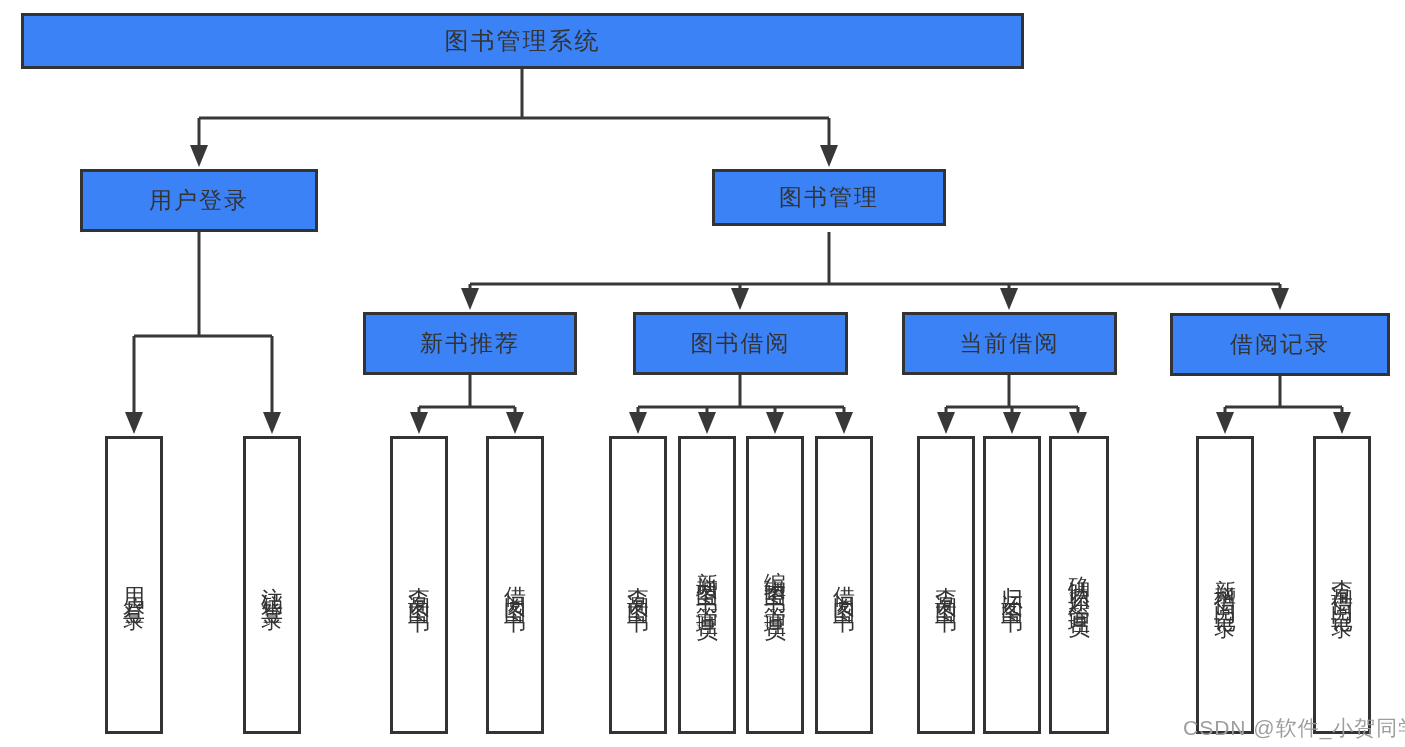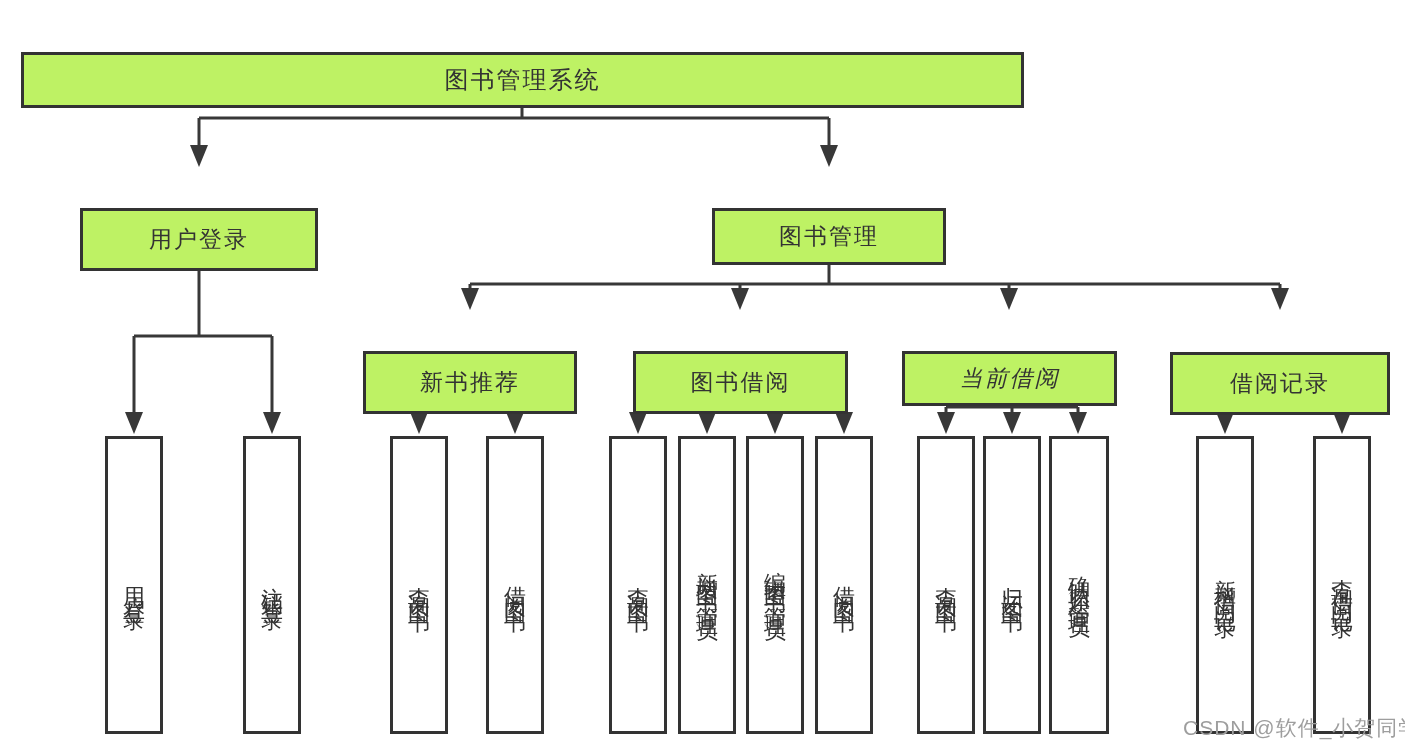--- a/index.html
+++ b/index.html
@@ -7,23 +7,23 @@
     position:relative;
     width:1405px;height:747px;
     background:#ffffff;
     font-family:"Liberation Sans","DejaVu Sans",sans-serif;
     color:#333333;
     overflow:hidden;
   }
   #connectors{position:absolute;left:0;top:0;z-index:1;}
   .hbox{
     position:absolute;box-sizing:border-box;
-    border:3px solid #333333;background:#bef264;
+    border:3px solid #333333;background:#3b82f6;
     display:flex;align-items:center;justify-content:center;
-    font-size:23px;letter-spacing:2px;z-index:2;margin-top:39px;
+    font-size:23px;letter-spacing:2px;z-index:2;
   }
   .leaf{
     position:absolute;box-sizing:border-box;
     top:436px;width:58px;height:298px;
     border:3px solid #333333;background:#ffffff;
     display:flex;align-items:center;justify-content:center;
     writing-mode:vertical-rl;text-orientation:mixed;
     font-size:22px;letter-spacing:8px;line-height:1;z-index:2;
   }
   .watermark{
@@ -69,21 +69,21 @@
     </g>
   </svg>
 
   <div class="hbox" style="left:21px;top:13px;width:1003px;height:56px;font-size:24px;">图书管理系统</div>
 
   <div class="hbox" style="left:80px;top:169px;width:238px;height:63px;">用户登录</div>
   <div class="hbox" style="left:712px;top:169px;width:234px;height:57px;">图书管理</div>
 
   <div class="hbox" style="left:363px;top:312px;width:214px;height:63px;">新书推荐</div>
   <div class="hbox" style="left:633px;top:312px;width:215px;height:63px;">图书借阅</div>
-  <div class="hbox" style="left:902px;top:312px;width:215px;height:55px;font-style:italic;">当前借阅</div>
+  <div class="hbox" style="left:902px;top:312px;width:215px;height:63px;">当前借阅</div>
   <div class="hbox" style="left:1170px;top:313px;width:220px;height:63px;">借阅记录</div>
 
   <div class="leaf" style="left:105px;">用户登录</div>
   <div class="leaf" style="left:243px;">注销登录</div>
 
   <div class="leaf" style="left:390px;">查询图书</div>
   <div class="leaf" style="left:486px;">借阅图书</div>
 
   <div class="leaf" style="left:609px;">查询图书</div>
   <div class="leaf" style="left:678px;letter-spacing:7px;">新增图书（管理员）</div>

